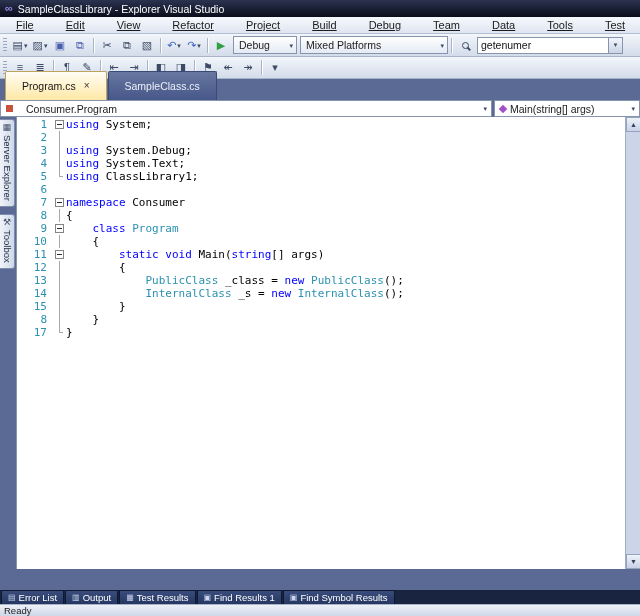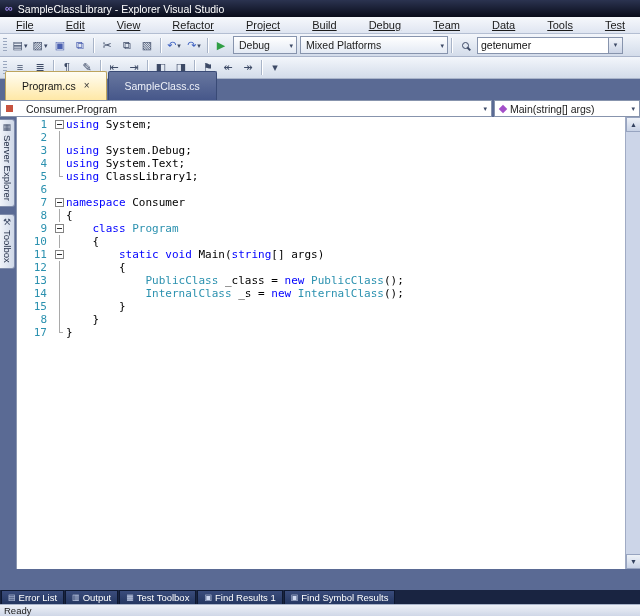--- a/index.html
+++ b/index.html
@@ -410,21 +410,21 @@
       <div class="dtab">
         <span class="dicon">▤</span>
         <span>Error List</span>
       </div>
       <div class="dtab">
         <span class="dicon">▥</span>
         <span>Output</span>
       </div>
       <div class="dtab">
         <span class="dicon">▦</span>
-        <span>Test Toolbox</span>
+        <span>Test Results</span>
       </div>
       <div class="dtab">
         <span class="dicon">▣</span>
         <span>Find Results 1</span>
       </div>
       <div class="dtab">
         <span class="dicon">▣</span>
         <span>Find Symbol Results</span>
       </div>
     </div>

